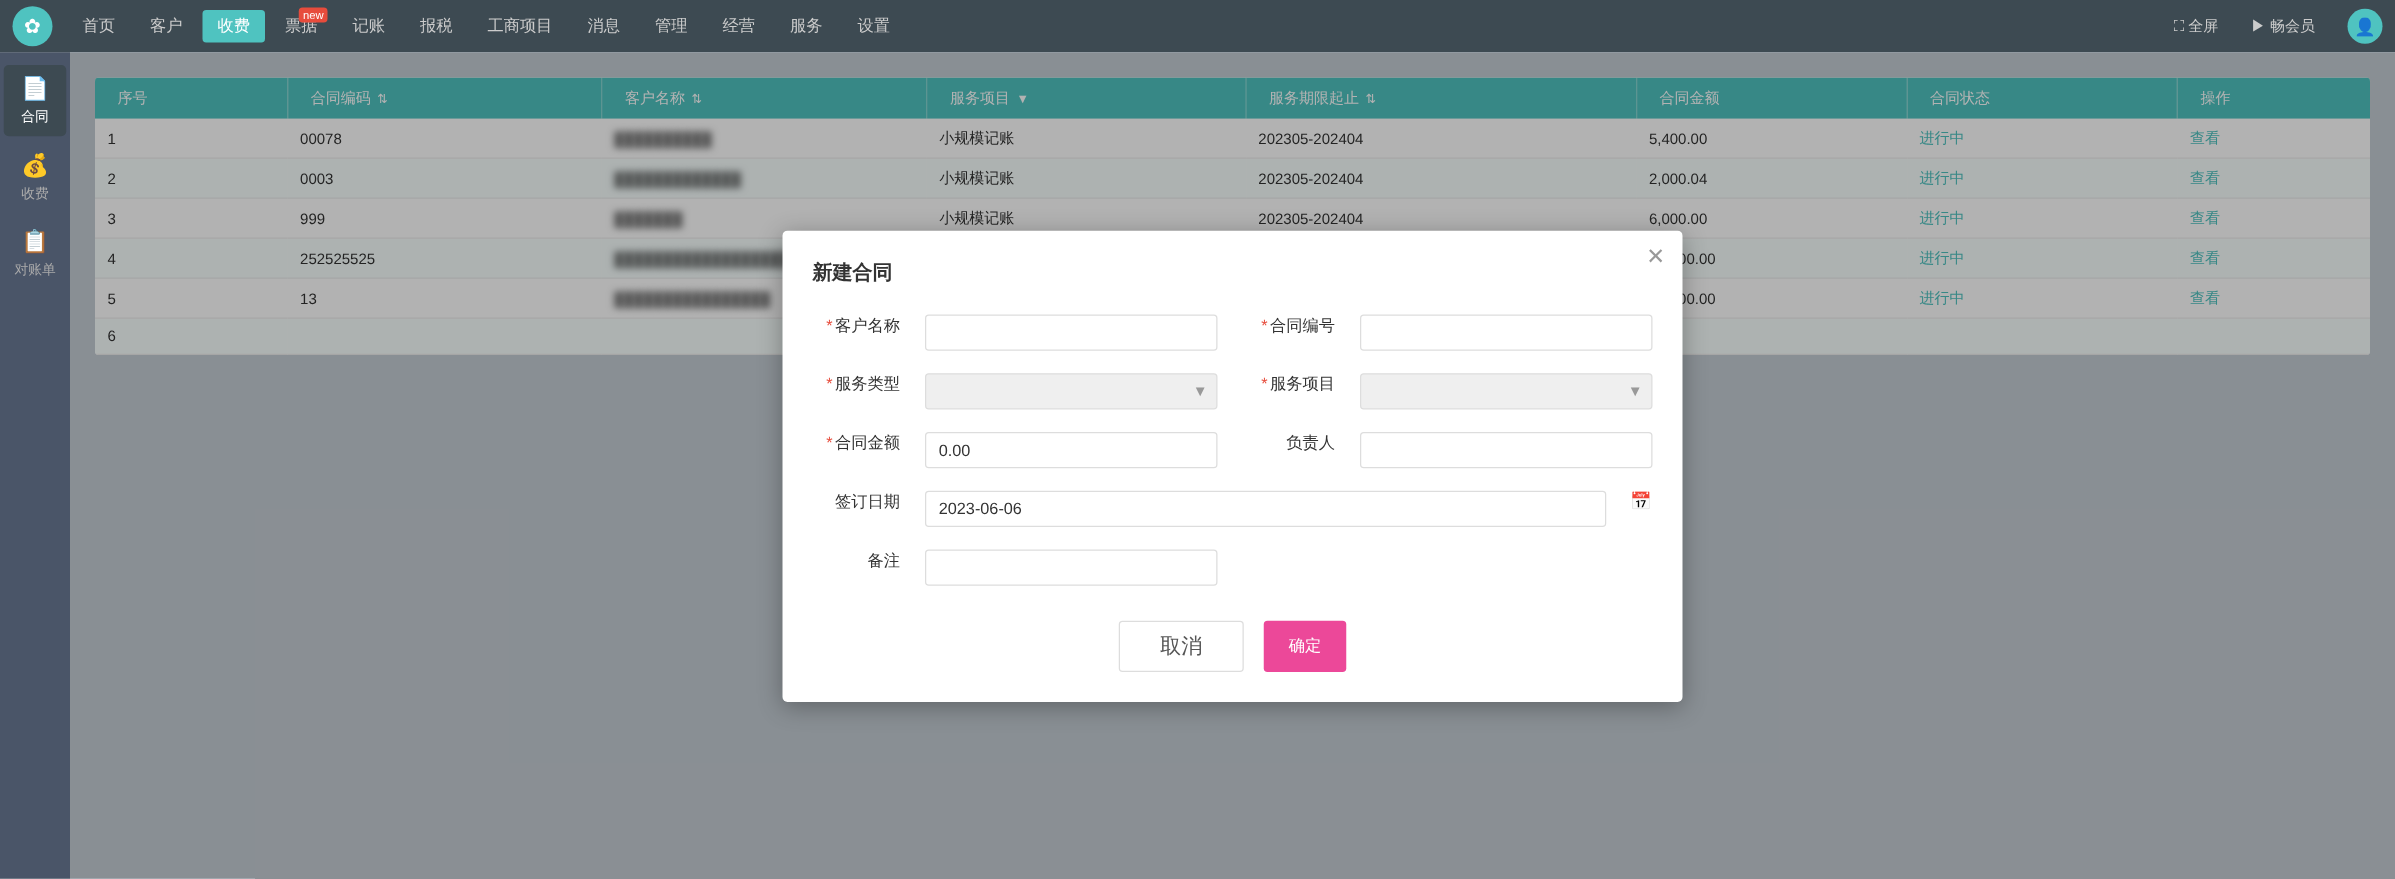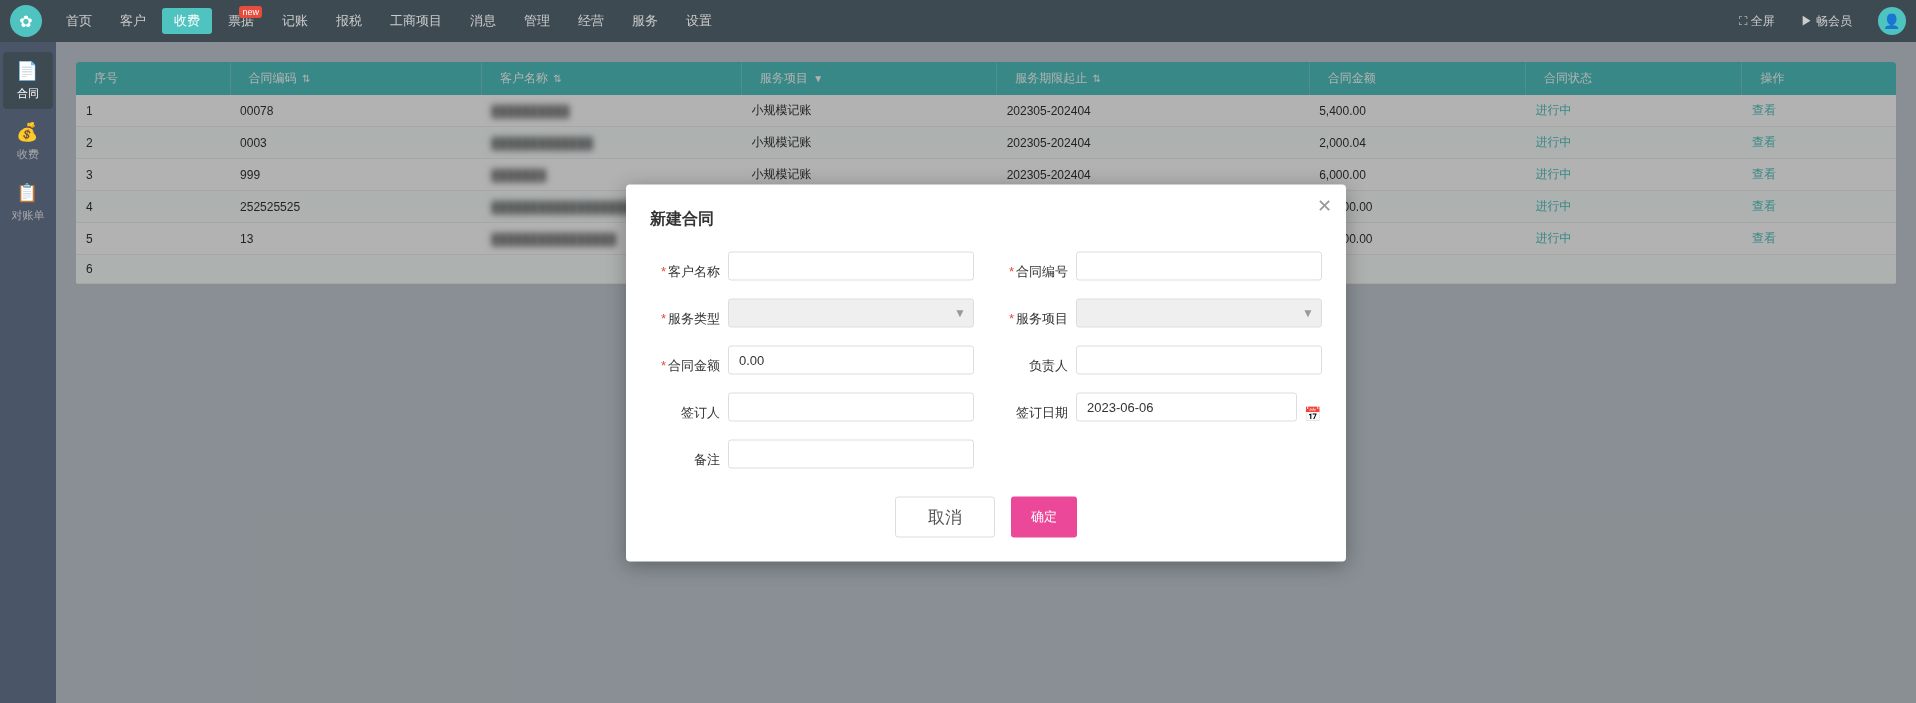--- a/index.html
+++ b/index.html
@@ -98,21 +98,21 @@
       position: absolute; top: 50%; left: 50%; transform: translate(-50%, -50%);
       background: white; border-radius: 4px; width: 720px; padding: 24px;
       z-index: 101; box-shadow: 0 4px 20px rgba(0,0,0,0.3);
     }
     .dialog-close {
       position: absolute; top: 12px; right: 14px; cursor: pointer;
       color: #999; font-size: 18px; line-height: 1;
     }
     .dialog-title { font-size: 16px; color: #333; margin-bottom: 22px; font-weight: bold; }
     .form-row { display: flex; gap: 24px; margin-bottom: 18px; }
-    .form-group { flex: 1; display: flex; align-items: flex-end; gap: 8px; }
+    .form-group { flex: 1; display: flex; align-items: flex-start; gap: 20px; }
     .form-label { font-size: 13px; color: #333; white-space: nowrap; min-width: 70px; text-align: right; }
     .required-star { color: #e74c3c; margin-right: 2px; }
     .form-input {
       flex: 1; border: 1px solid #ddd; border-radius: 3px; padding: 6px 10px;
       font-size: 13px; outline: none; color: #333;
     }
     .form-select-wrapper { flex: 1; position: relative; }
     .form-select-wrapper select {
       width: 100%; border: 1px solid #ddd; border-radius: 3px; padding: 6px 10px;
       font-size: 13px; outline: none; appearance: none; cursor: pointer; color: #333;
@@ -306,24 +306,20 @@
           <input class="form-input" type="text" value="0.00" style="">
         </div>
         <div class="form-group">
           <span class="form-label">负责人</span>
           <input class="form-input" type="text" style="">
         </div>
       </div>
 
       <div class="form-row">
         <div class="form-group">
-          <span class="form-label">签订人</span>
-          <input class="form-input" type="text" style="">
-        </div>
-        <div class="form-group">
           <span class="form-label">签订日期</span>
           <input class="form-input" type="text" value="2023-06-06" style="flex: 1 1 0%;">
           <span class="cal-icon">📅</span>
         </div>
       </div>
 
       <div class="form-row">
         <div class="form-group" style="flex:1">
           <span class="form-label">备注</span>
           <input class="form-input" type="text" style="">

